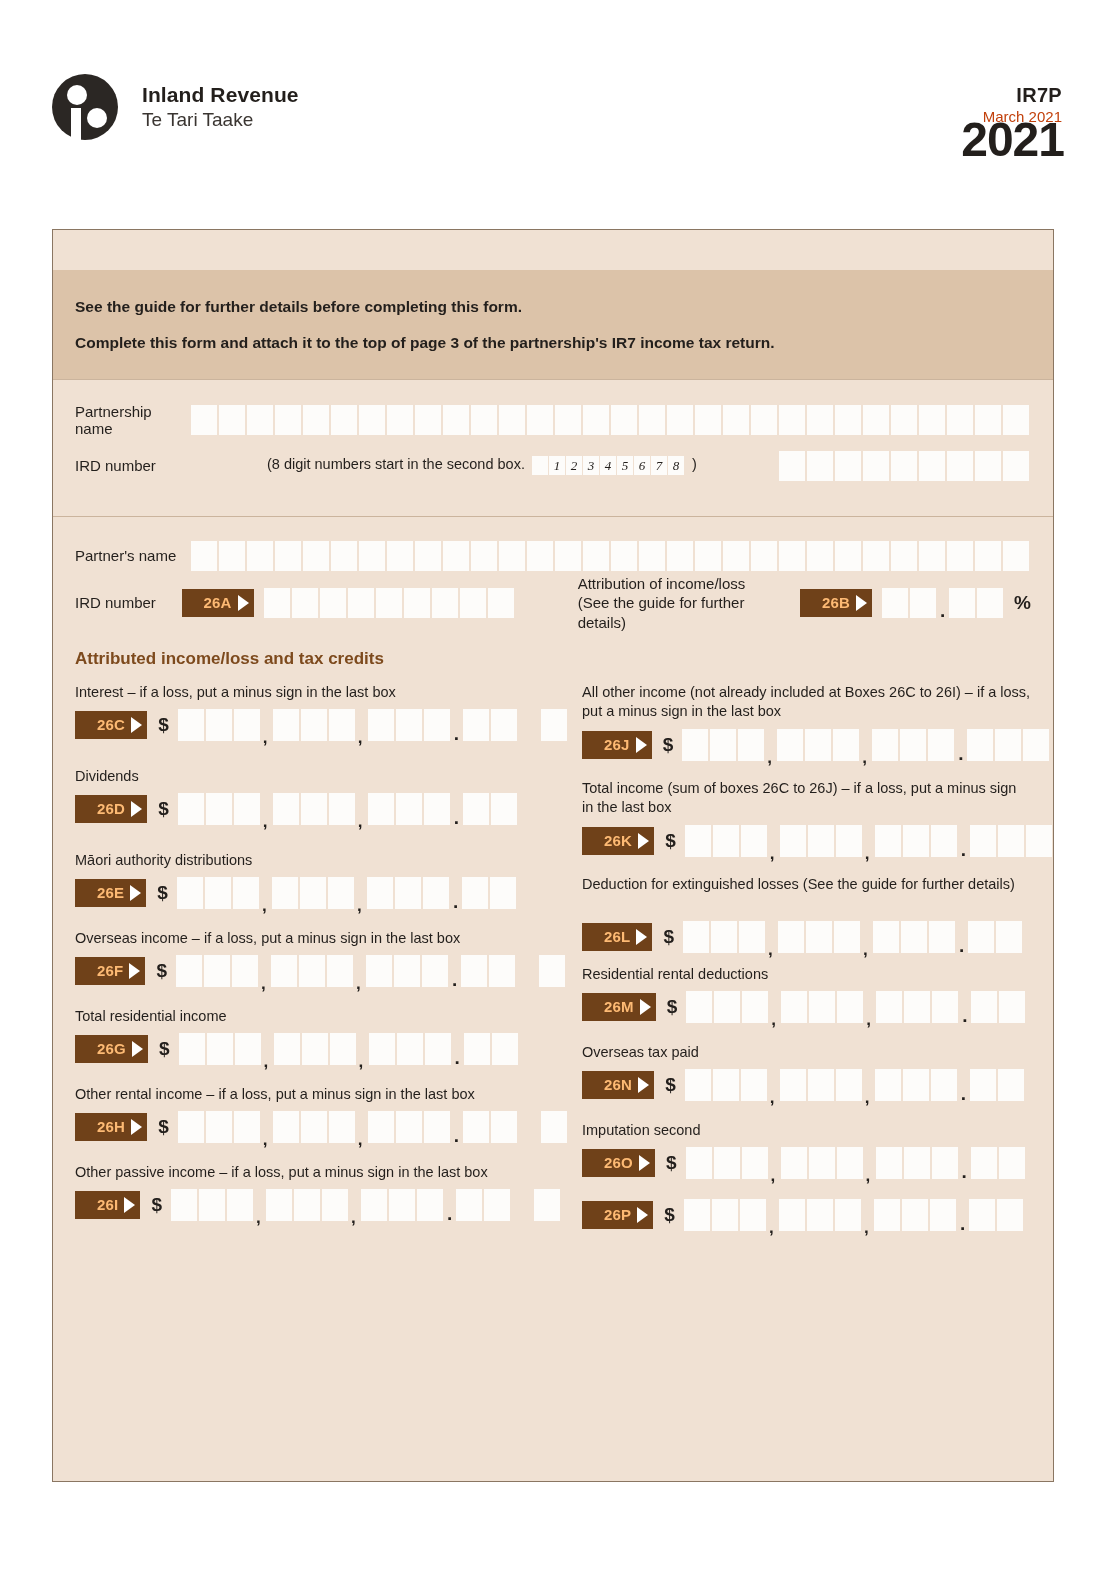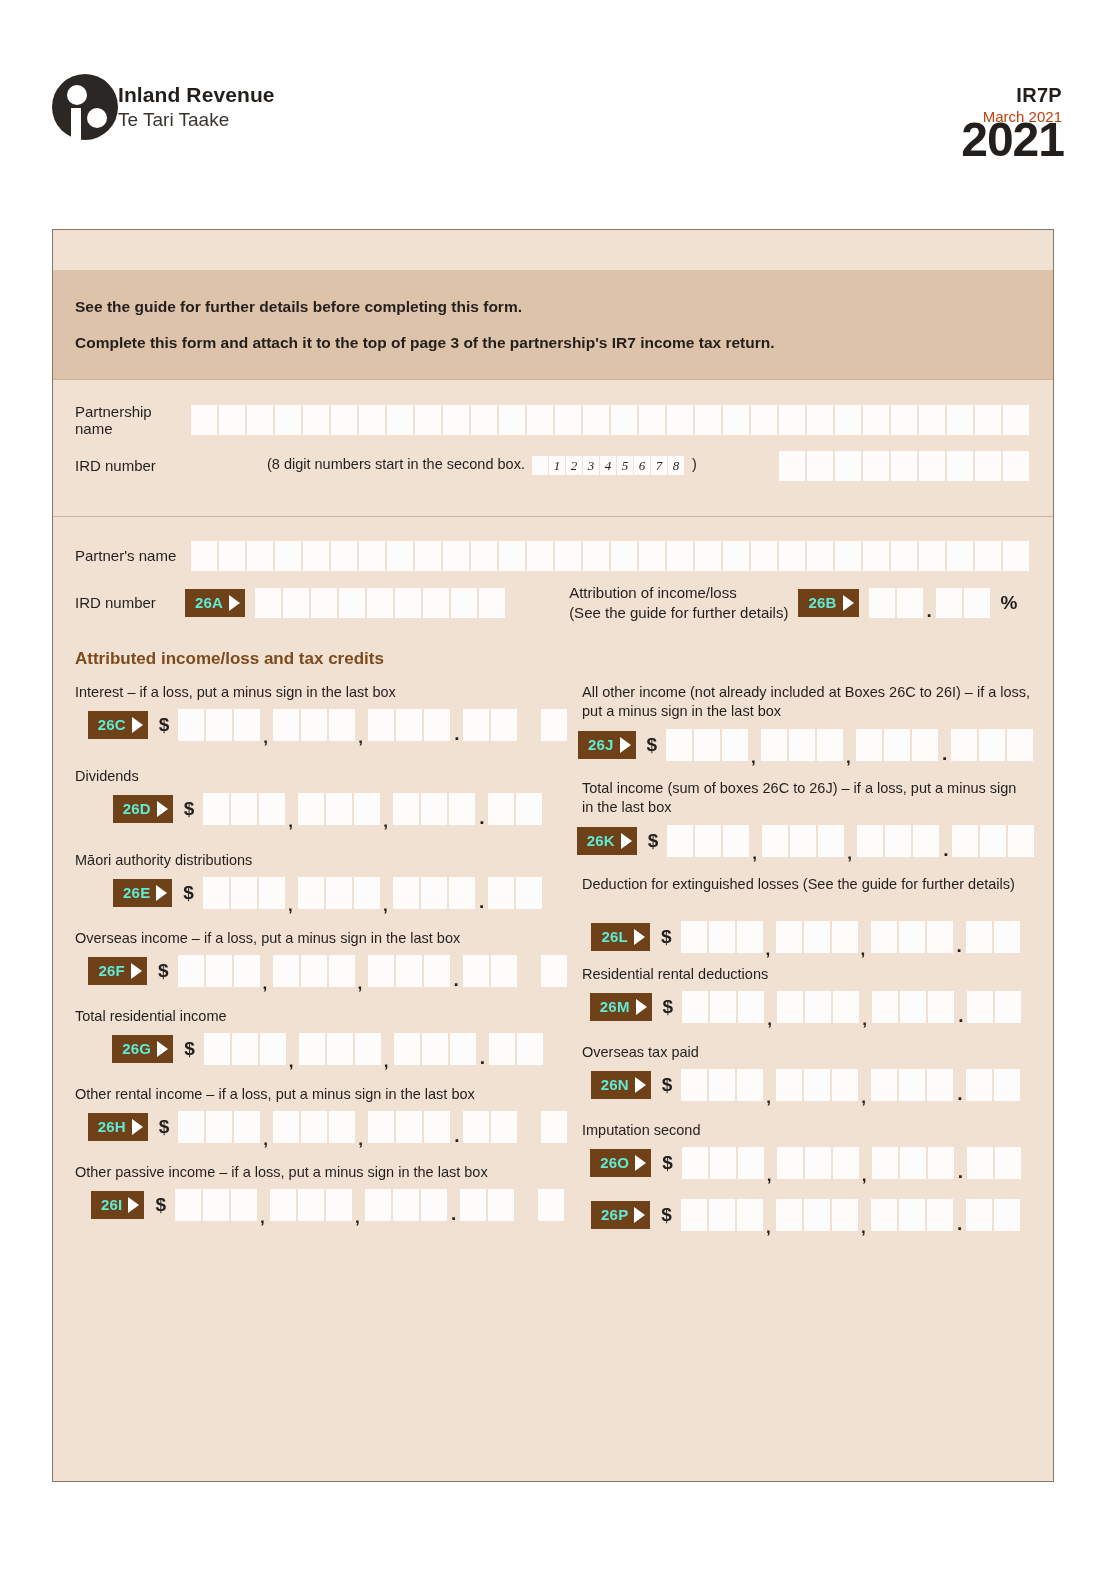--- a/index.html
+++ b/index.html
@@ -8,21 +8,21 @@
     width:1120px; height:1582px;
     background:#ffffff;
     font-family:"Liberation Sans", sans-serif;
     color:#231f1c;
     position:relative;
     overflow:hidden;
   }
 
   
   .header { position:relative; height:172px; }
-  .logo-wrap { position:absolute; left:52px; top:74px; display:flex; align-items:center; gap:0;justify-content:center; }
+  .logo-wrap { position:absolute; left:52px; top:74px; display:flex; align-items:center; gap:24px;justify-content:center; }
   .logo-mark { width:66px; height:66px; position:relative; }
   .logo-mark .disc {
     position:absolute; inset:0; border-radius:50%;
     background:#2b2724;
   }
   .logo-mark .dot-tl {
     position:absolute; width:20px; height:20px; border-radius:50%;
     background:#ffffff; left:15px; top:11px;
   }
   .logo-mark .dot-br {
@@ -100,22 +100,22 @@
   }
   .sample .sbx {
     width:16px; height:19px; background:#fdfcfa; margin-right:1px;
     font-family:"Liberation Serif", serif; font-style:italic;
     font-size:13px; text-align:center; line-height:19px; color:#231f1c;
   }
 
   
   .tag {
     position:relative; display:inline-flex; align-items:center;
-    height:28px; background:#6f4119; padding:0 22px 0 10px;
-    color:#5eead4; font-size:15px; font-weight:bold; letter-spacing:.2px;
+    height:28px; background:#6f4119; padding:0 22px 0 22px;
+    color:#fdba74; font-size:15px; font-weight:bold; letter-spacing:.2px;
   }
   .tag::after {
     content:""; position:absolute; right:5px; top:50%;
     transform:translateY(-50%);
     border-top:8px solid transparent;
     border-bottom:8px solid transparent;
     border-left:11px solid #ffffff;
   }
 
   .dollar { font-size:19px; font-weight:bold; color:#231f1c; margin:0 9px 0 11px; }
@@ -129,21 +129,21 @@
   .cols { display:flex; gap:0; margin-top:14px; }
   .col { width:529px; }
   .col.right { width:449px; }
 
   .field { margin-bottom:6px; }
   .field-label {
     font-size:14.5px; color:#231f1c; line-height:1.32; margin-bottom:6px;
     min-height:20px;
   }
   .field-label.two { min-height:40px; }
-  .field-row { display:flex; align-items:center;justify-content:center; }
+  .field-row { display:flex; align-items:center; }
 </style>
 </head>
 <body>
 
 <div class="header">
 
   <div class="logo-wrap">
     <div class="logo-mark">
       <div class="disc"></div>
         <div class="dot-tl"></div>

